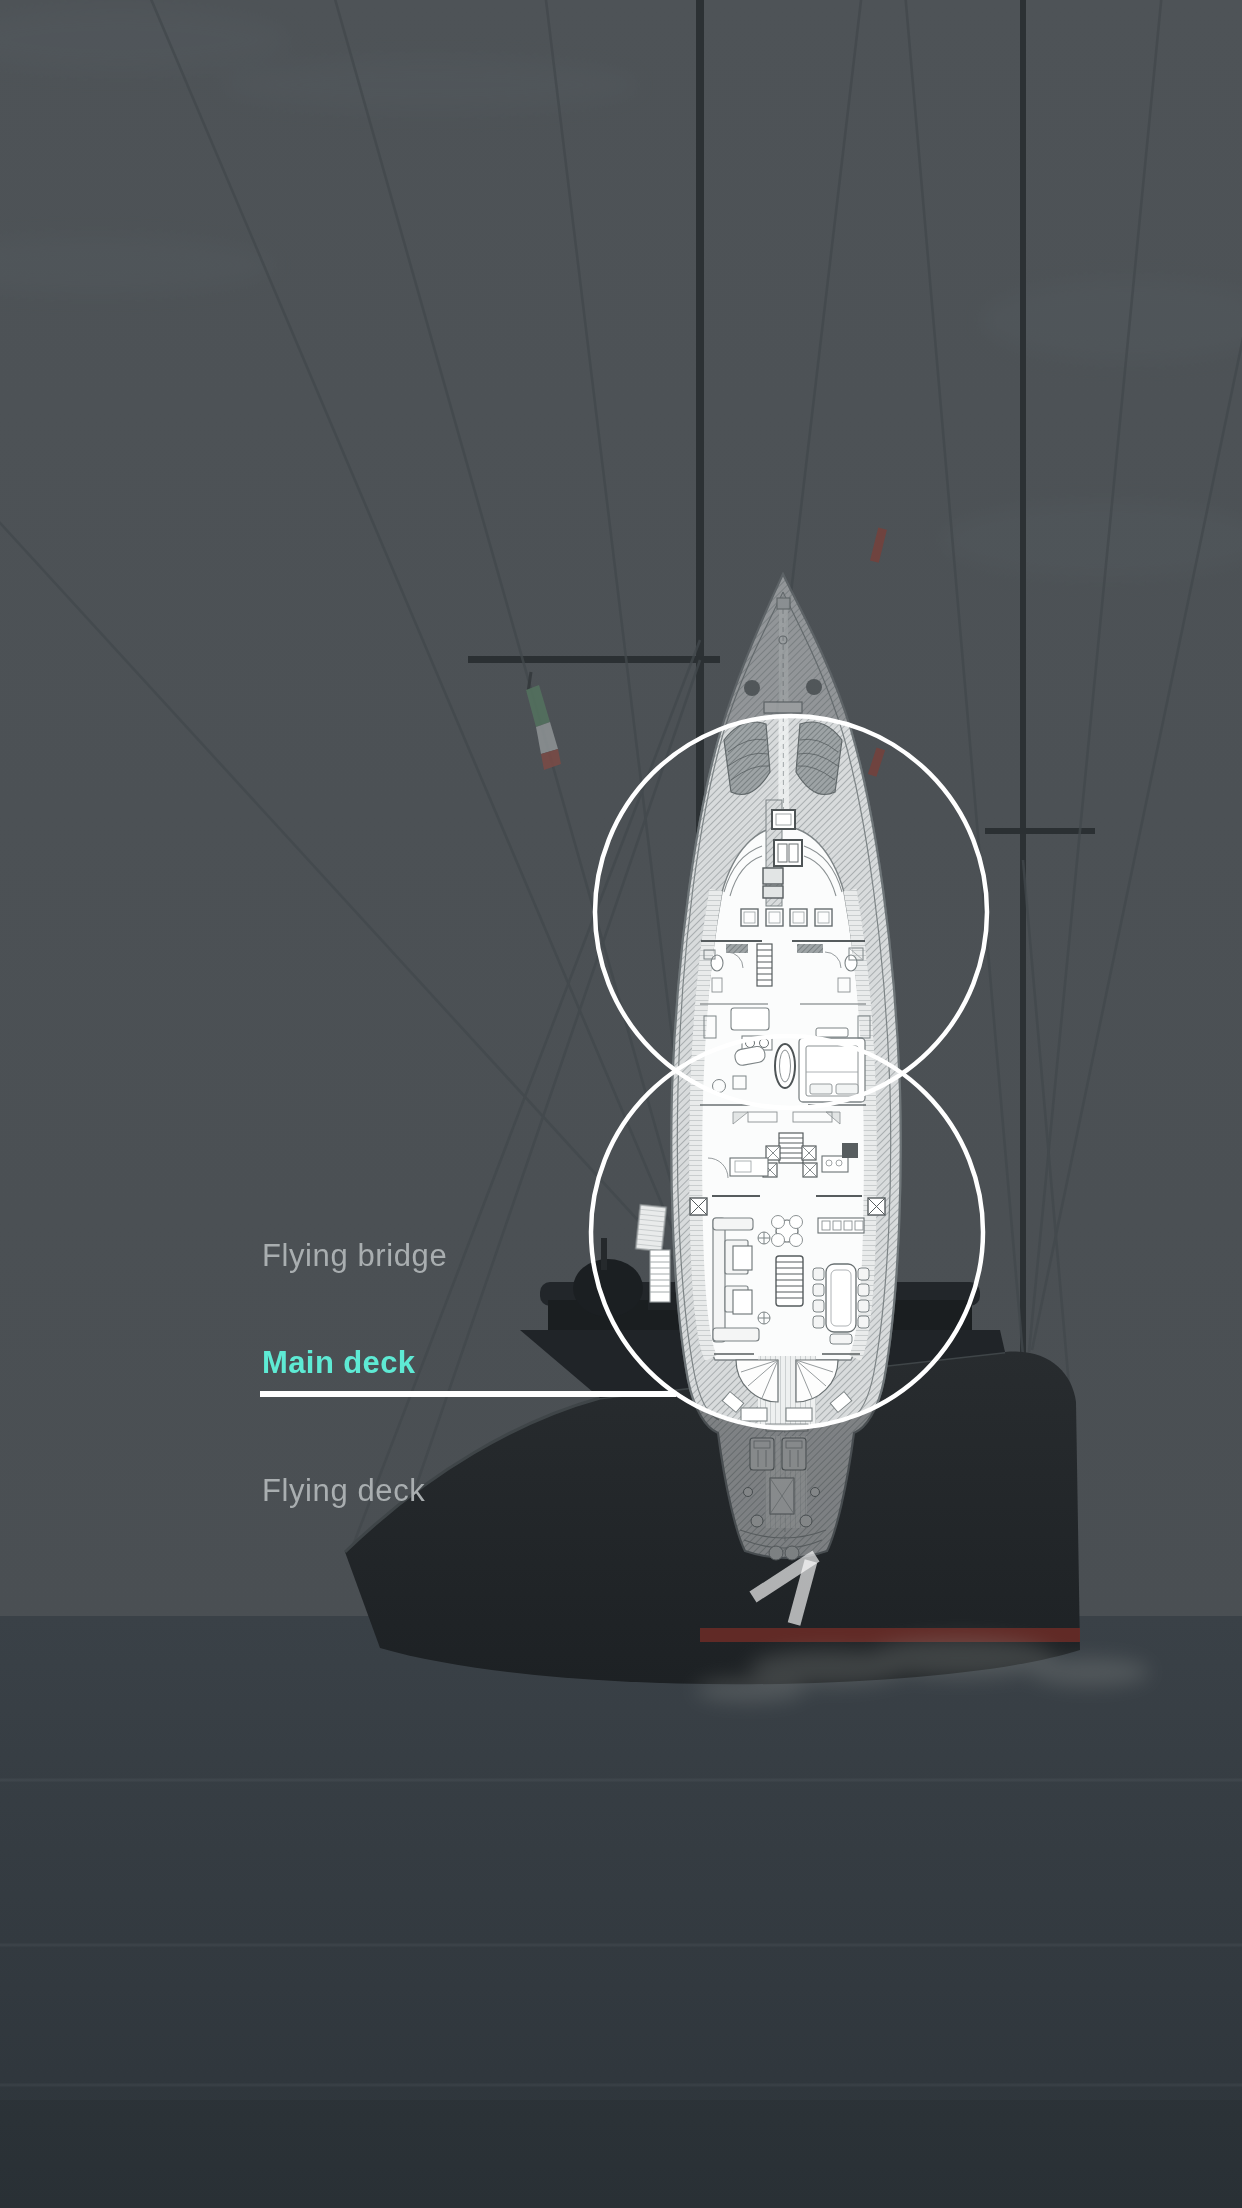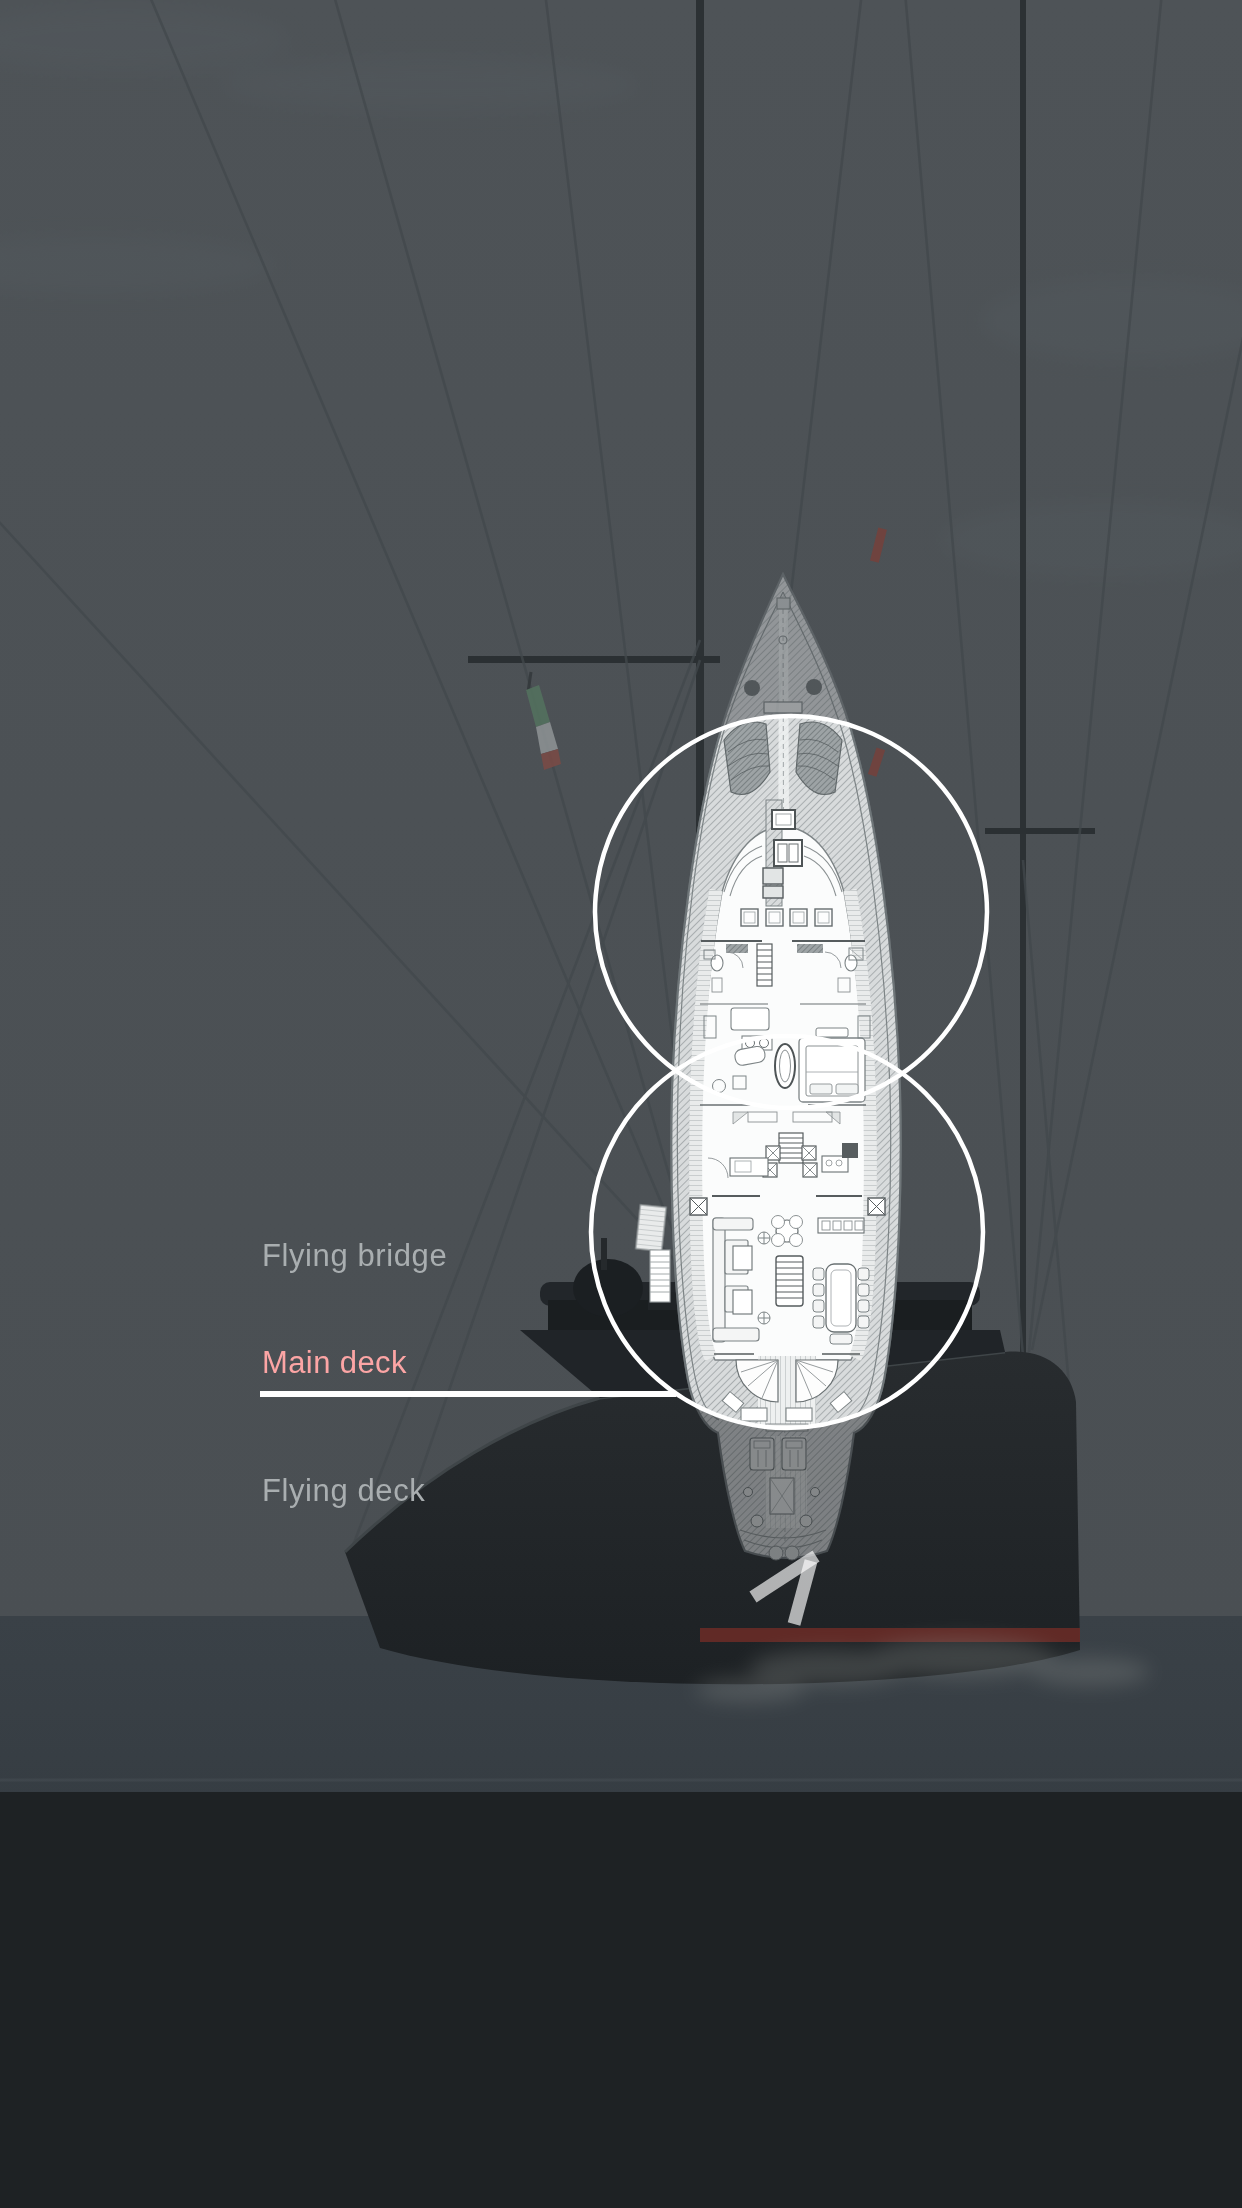--- a/index.html
+++ b/index.html
@@ -1,23 +1,23 @@
 <!DOCTYPE html>
 <html><head>
 <meta charset="utf-8">
 <style>
   html,body{margin:0;padding:0;background:#1e2224;}
-  .screen{position:relative;width:1242px;height:1792px;overflow:hidden;
+  .screen{position:relative;width:1242px;height:2208px;overflow:hidden;
           font-family:"Liberation Sans",sans-serif;background:#4c5155;}
   .screen svg.layer{position:absolute;left:0;top:0;width:1242px;height:2208px;display:block;}
   .deck-menu{position:absolute;left:0;top:0;width:100%;height:100%;pointer-events:none;}
   .deck-item{position:absolute;left:262px;pointer-events:auto;cursor:pointer;
              font-size:31px;letter-spacing:.6px;line-height:1;color:#a9aeb0;
              white-space:nowrap;user-select:none;}
-  .deck-item.selected{color:#fca5a5;font-weight:400;letter-spacing:.4px;}
+  .deck-item.selected{color:#5eead4;font-weight:700;letter-spacing:.4px;}
   .deck-underline{position:absolute;left:260px;top:1391px;width:416px;height:6px;
                   background:#ffffff;pointer-events:none;}
 </style>
 </head>
 <body>
 
 <div class="screen">
 
   <svg class="layer" viewBox="0 0 1242 2208" aria-hidden="true">
     <defs>

